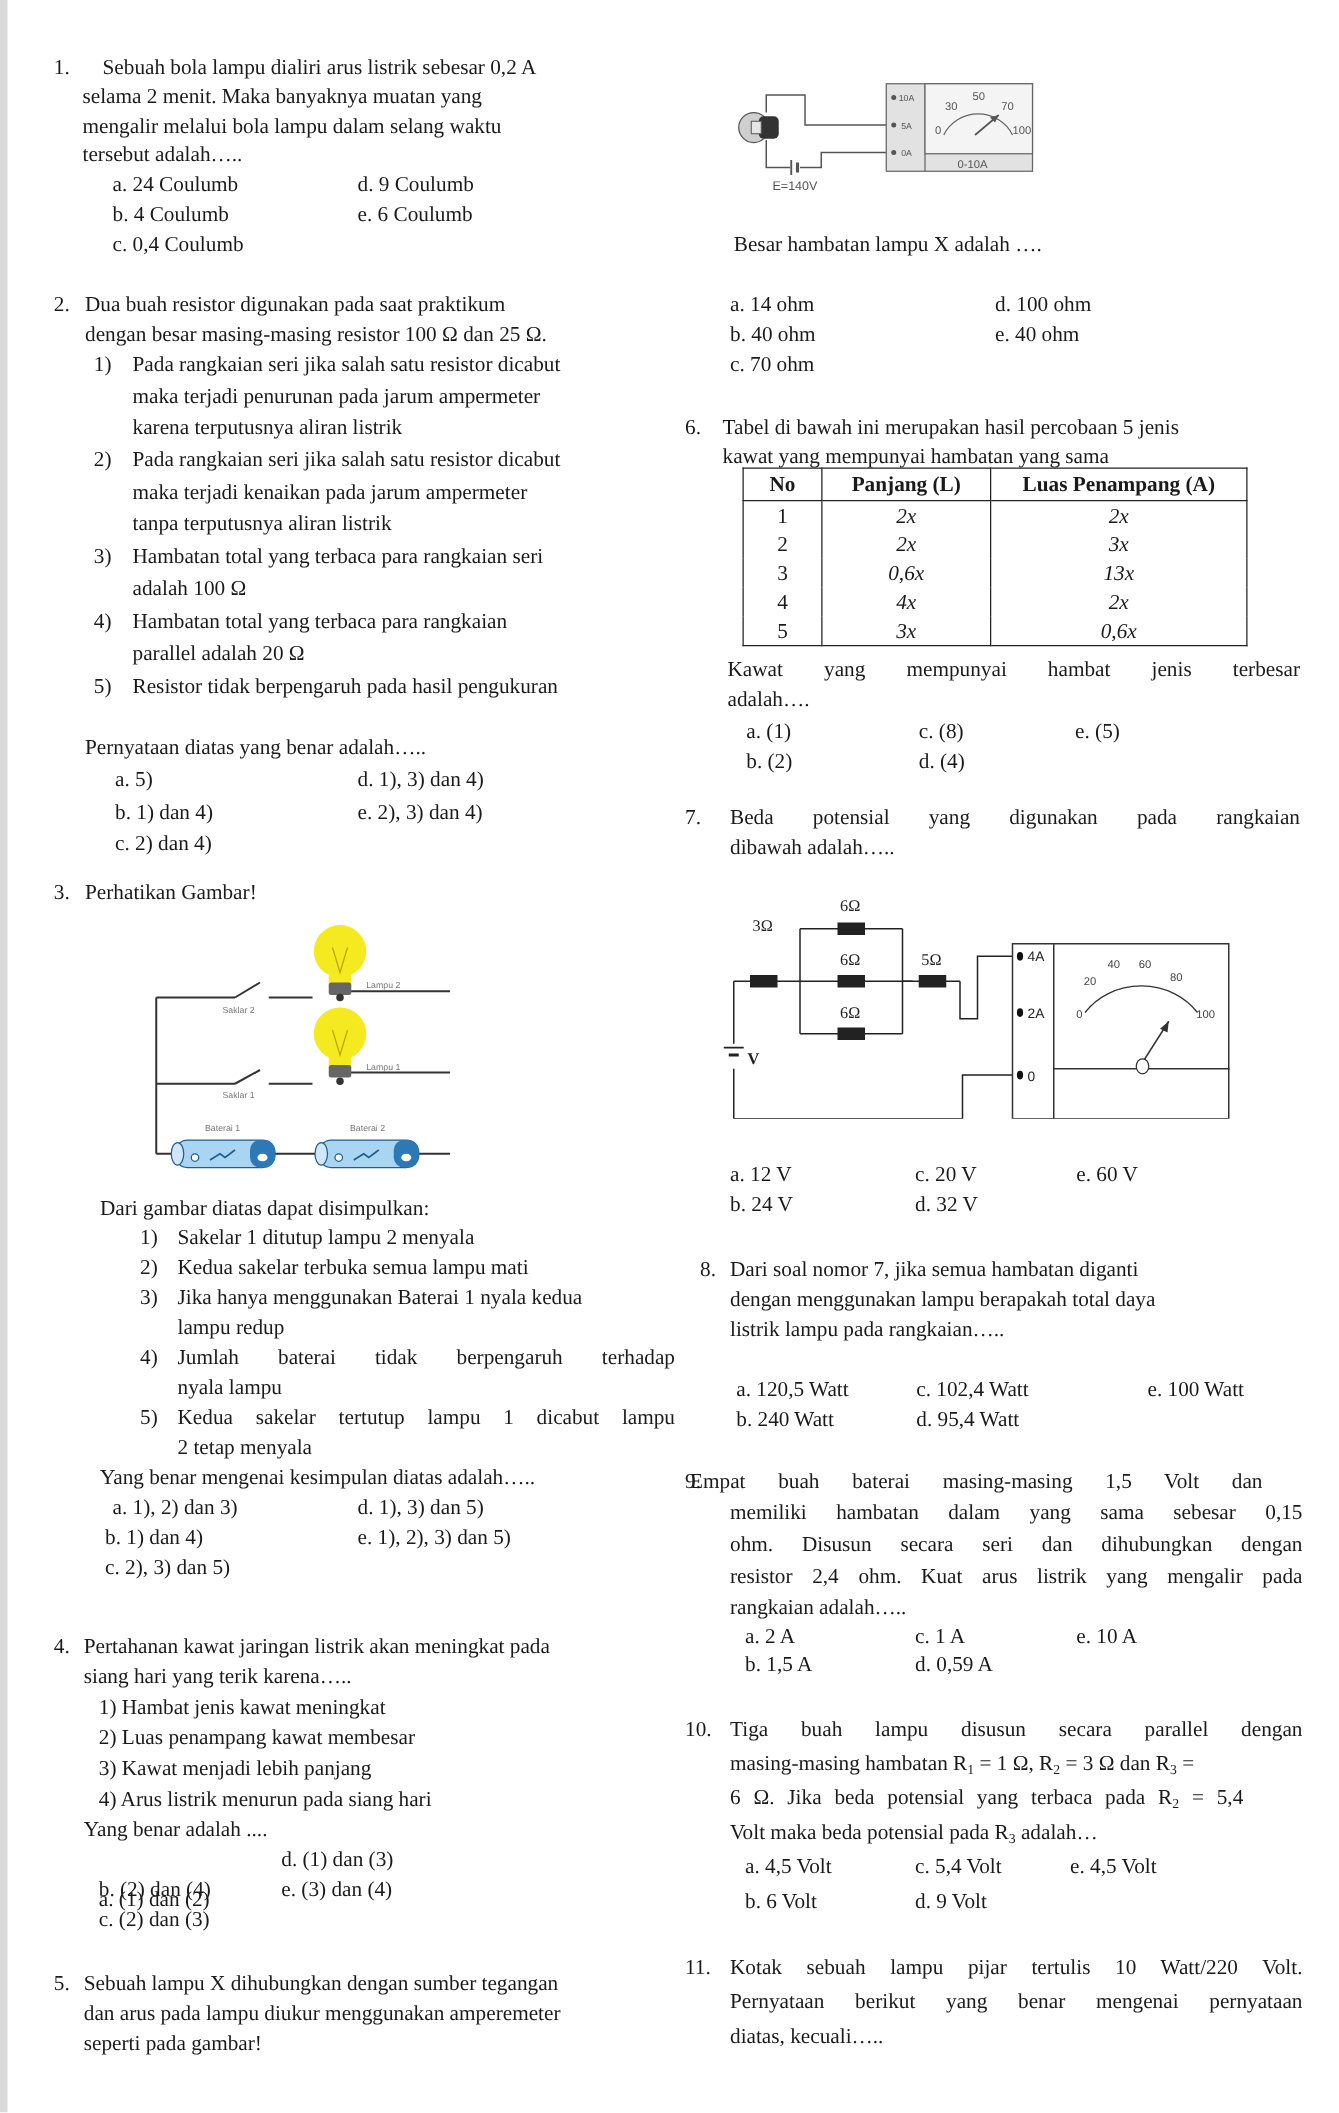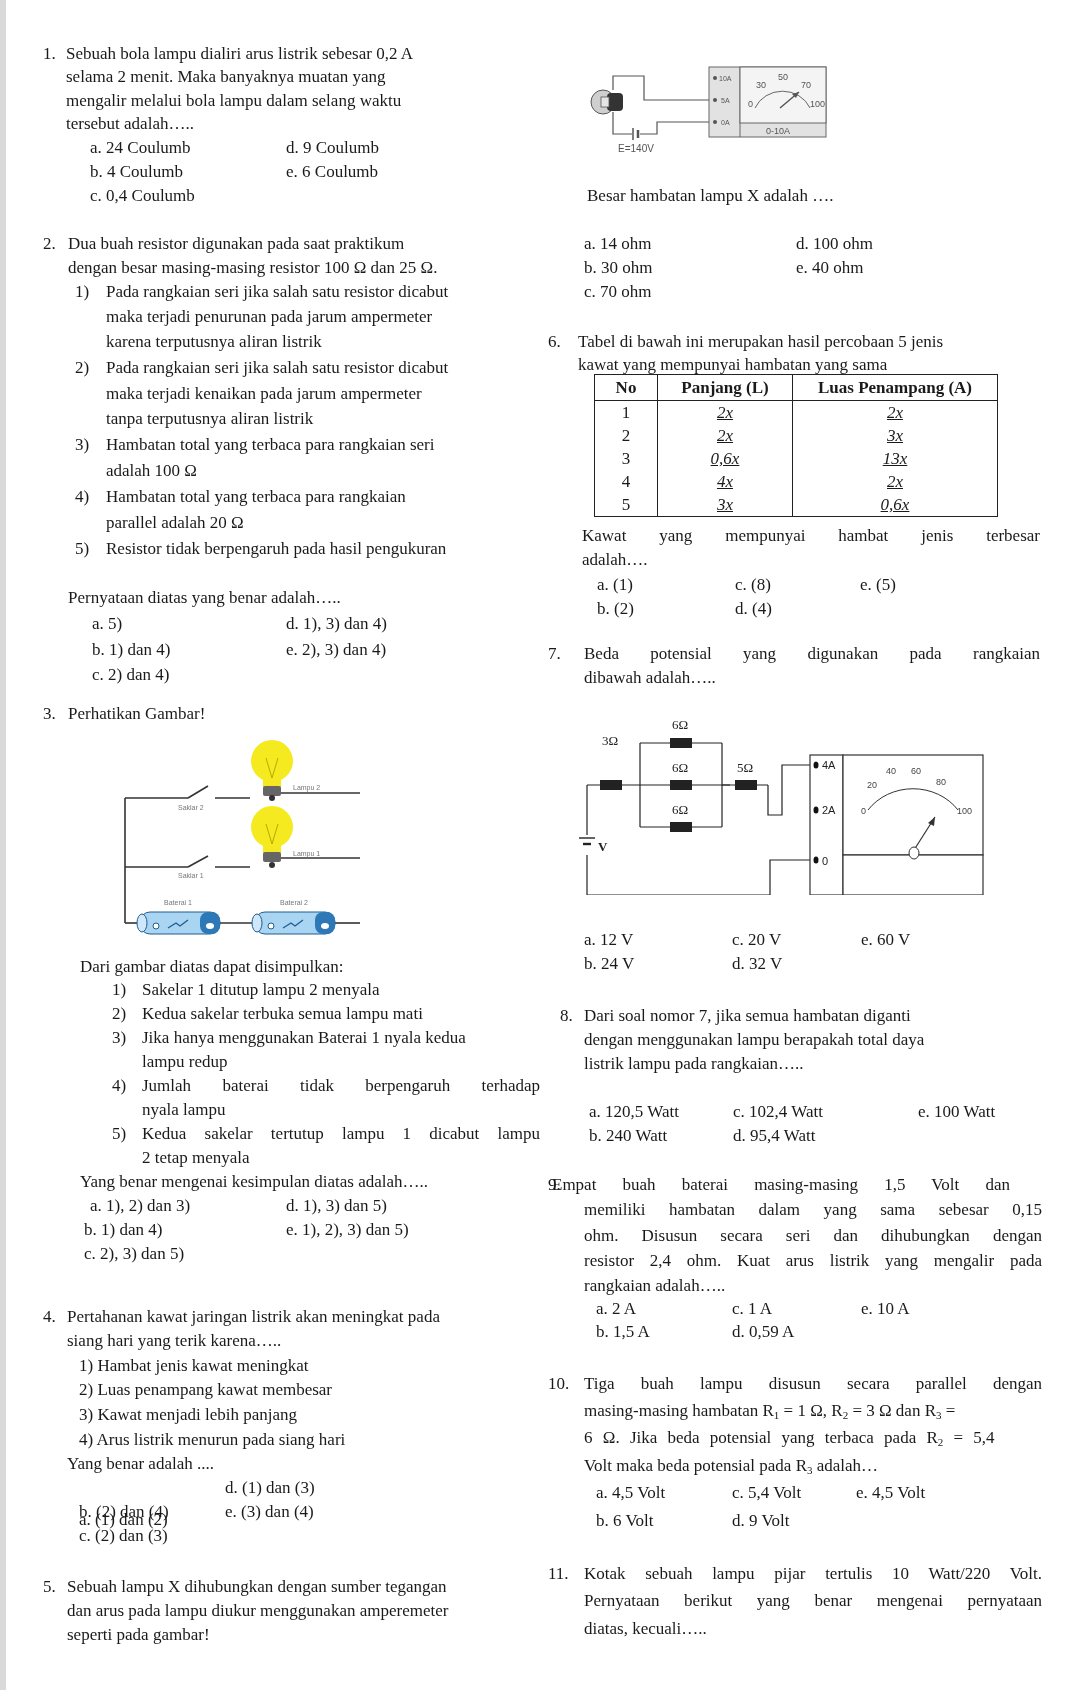--- a/index.html
+++ b/index.html
@@ -8,31 +8,31 @@
   .edge { position: absolute; left: 0; top: 0; width: 6px; height: 1690px; background: #d9d9d9; }
   .abs { position: absolute; }
   .line { white-space: nowrap; }
   .just { text-align: justify; text-align-last: justify; white-space: nowrap; }
   .opt { position: absolute; white-space: nowrap; }
   .sub { font-size: 11px; vertical-align: -3px; }
   table.kawat { border-collapse: collapse; position: absolute; }
   table.kawat th, table.kawat td { border-left: 1.5px solid #222; border-right: 1.5px solid #222; text-align: center; padding: 0; height: 23px; line-height: 23px; }
   table.kawat th { font-weight: bold; border-bottom: 1.5px solid #222; border-top: 1.5px solid #222; height: 26px; }
   table.kawat tr:last-child td { border-bottom: 1.5px solid #222; }
-  table.kawat td.it { font-style: italic; text-decoration: underline; }
+  table.kawat td.it { font-style: italic; }
   svg text { font-family: "Liberation Sans", "DejaVu Sans", sans-serif; }
 </style>
 </head>
 <body>
 
 <div class="edge"></div>
 
 <div>
   <span class="abs" style="left:43px;top:42px">1.</span>
-  <div class="abs line" style="left:66px;top:42px">Sebuah bola lampu dialiri arus listrik sebesar 0,2 A</div>
+  <div class="abs line" style="left:82px;top:42px">Sebuah bola lampu dialiri arus listrik sebesar 0,2 A</div>
   <div class="abs line" style="left:66px;top:65px">selama 2 menit. Maka banyaknya muatan yang</div>
   <div class="abs line" style="left:66px;top:89px">mengalir melalui bola lampu dalam selang waktu</div>
   <div class="abs line" style="left:66px;top:112px">tersebut adalah…..</div>
   <span class="opt" style="left:90px;top:136px">a.  24 Coulumb</span>
   <span class="opt" style="left:286px;top:136px">d. 9 Coulumb</span>
   <span class="opt" style="left:90px;top:160px">b.  4 Coulumb</span>
   <span class="opt" style="left:286px;top:160px">e. 6 Coulumb</span>
   <span class="opt" style="left:90px;top:184px">c.  0,4 Coulumb</span>
 </div>
 
@@ -211,21 +211,21 @@
     <text x="163" y="45" font-size="9" fill="#555">0</text>
     <text x="171" y="26" font-size="9" fill="#555">30</text>
     <text x="193" y="18" font-size="9" fill="#555">50</text>
     <text x="216" y="26" font-size="9" fill="#555">70</text>
     <text x="225" y="45" font-size="9" fill="#555">100</text>
     <text x="181" y="72" font-size="9" fill="#555">0-10A</text>
   </svg>
   <div class="abs line" style="left:587px;top:184px">Besar hambatan lampu X adalah ….</div>
   <span class="opt" style="left:584px;top:232px">a.  14 ohm</span>
   <span class="opt" style="left:796px;top:232px">d. 100 ohm</span>
-  <span class="opt" style="left:584px;top:256px">b.  30 ohm</span>
+  <span class="opt" style="left:584px;top:256px">b.  40 ohm</span>
   <span class="opt" style="left:796px;top:256px">e.  40 ohm</span>
   <span class="opt" style="left:584px;top:280px">c.  70 ohm</span>
 </div>
 
 <div>
   <span class="abs" style="left:548px;top:330px">6.</span>
   <div class="abs line" style="left:578px;top:330px">Tabel di bawah ini merupakan hasil percobaan 5 jenis</div>
   <div class="abs line" style="left:578px;top:353px">kawat yang mempunyai hambatan yang sama</div>
   <table class="kawat" style="left:594px;top:374px;width:404px">
     <thead>

